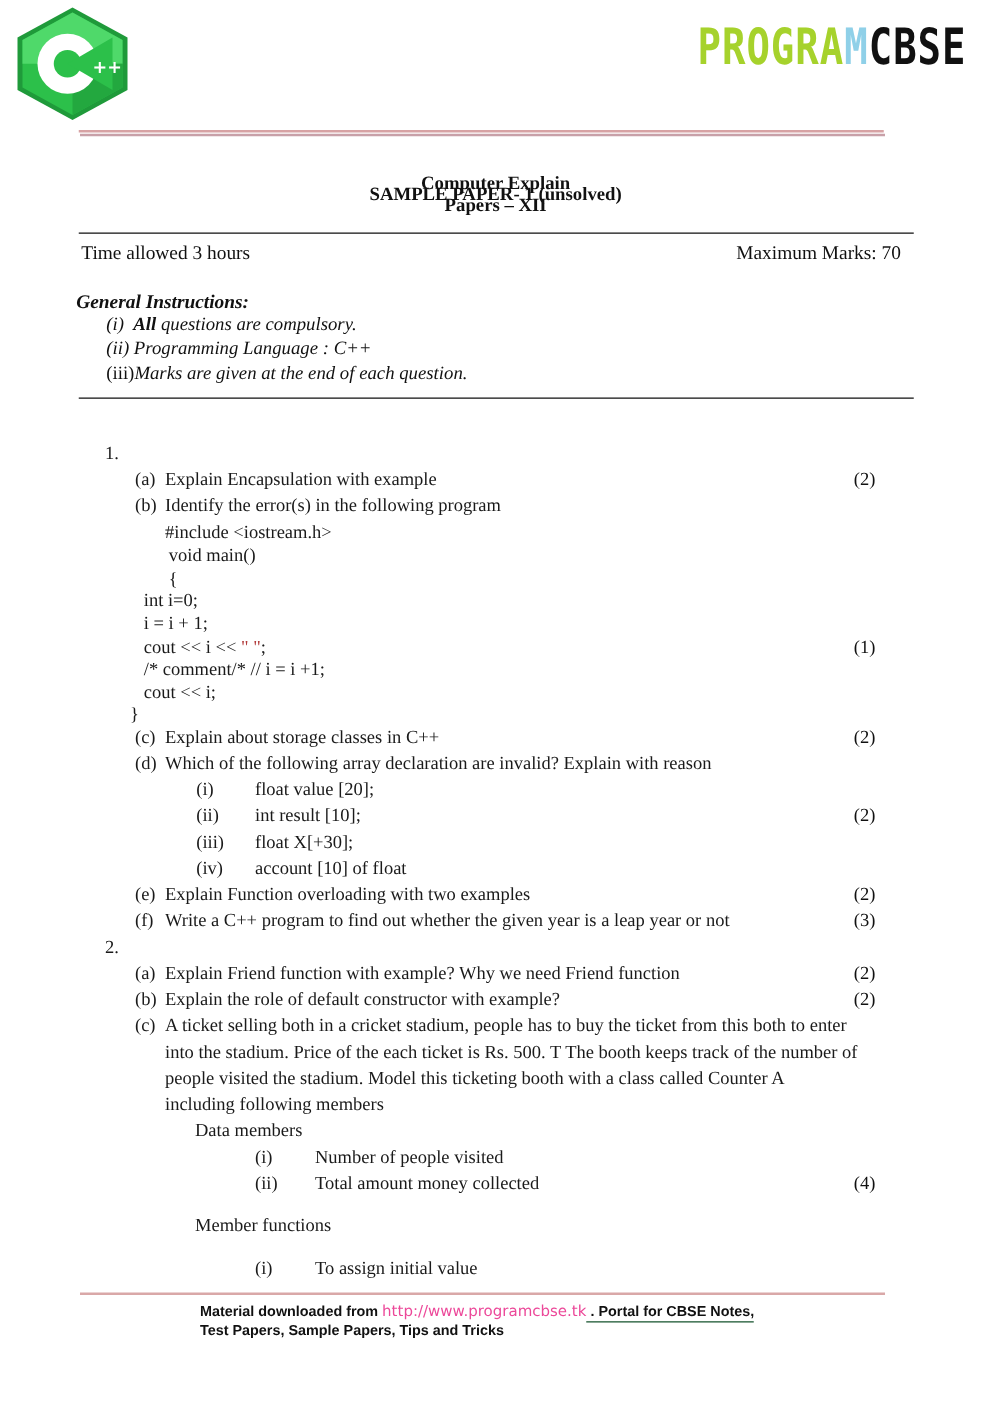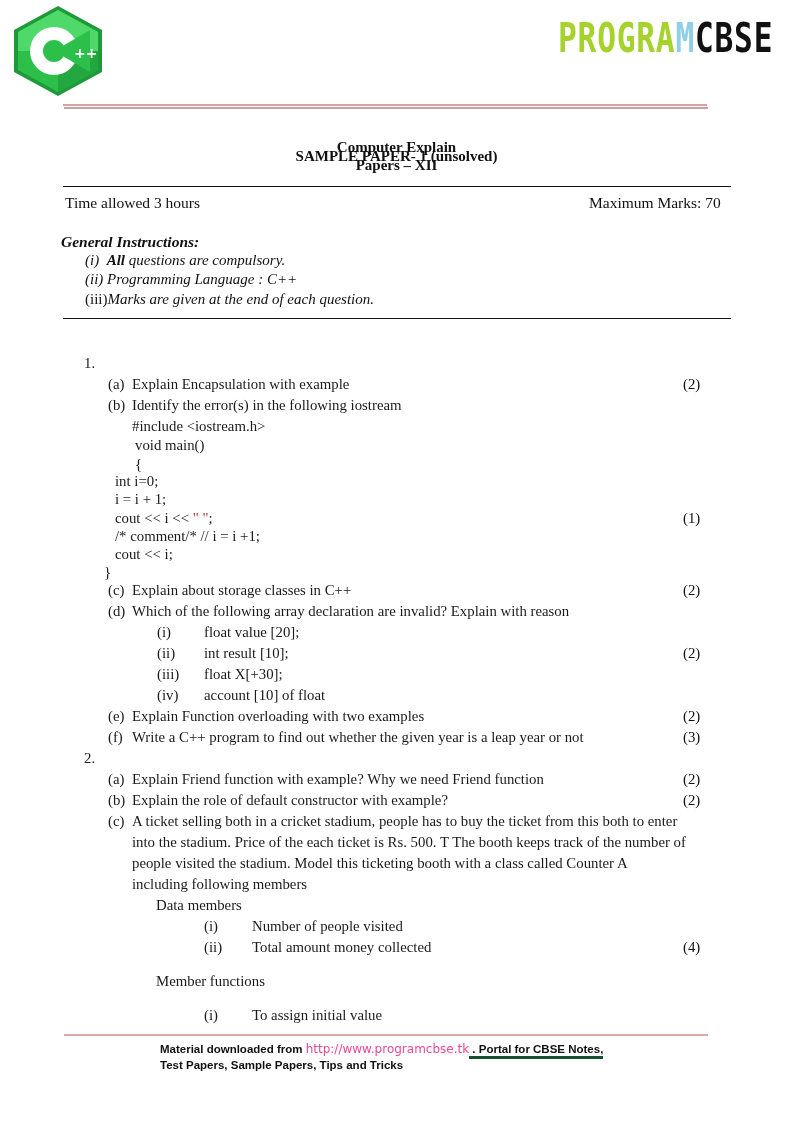--- a/index.html
+++ b/index.html
@@ -16,21 +16,21 @@
   .hr-black { left: 63px; width: 668px; height: 1px; background: #111; }
   .plain { font-size: 15.5px; }
   .it { font-style: italic; font-size: 15px; }
   .gi { font-weight: bold; font-style: italic; font-size: 15.5px; }
   .q { font-size: 14.8px; color: #1a1a1a; }
   .mark { font-size: 14.8px; left: 683px; }
   .red { color: #b23a3a; }
   .rule-bottom { left: 64px; top: 1034px; width: 644px; height: 2px; background: #d9a8a8; }
   .footer { font-family: "Liberation Sans", sans-serif; font-weight: bold; font-size: 11.5px; color: #111; }
   .footer .url { font-family: "DejaVu Sans", sans-serif; font-weight: normal; font-size: 12px; color: #ec4899; }
-  .footer .ul { border-bottom: 3px solid #14532d; padding-bottom: 1px; }
+  .footer .ul { border-bottom: 1px solid #14532d; padding-bottom: 1px; }
 </style>
 </head>
 <body>
 
 <svg class="abs logo-cpp" viewBox="0 0 96 94">
   <polygon points="48,2 92,26 92,68 48,92 4,68 4,26" fill="#1f9a3a"></polygon>
   <polygon points="48,6 88,28 88,66 48,88 8,66 8,28" fill="#2cc04a"></polygon>
   <polygon points="48,6 88,28 88,47 48,47 8,47 8,28" fill="#4fd96a"></polygon>
   <polygon points="48,47 88,47 88,66 48,88" fill="#23a83f"></polygon>
   <circle cx="44" cy="47" r="24" fill="#ffffff"></circle>
@@ -65,21 +65,21 @@
 </div>
 <div class="abs hr-black" style="top:318px;"></div>
 
 <div class="abs q" style="left:84px; top:355px;">1.</div>
 
 <div class="abs q" style="left:108px; top:376px;">(a)</div>
 <div class="abs q" style="left:132px; top:376px;">Explain  Encapsulation with example</div>
 <div class="abs mark" style="top:376px;">(2)</div>
 
 <div class="abs q" style="left:108px; top:397px;">(b)</div>
-<div class="abs q" style="left:132px; top:397px;">Identify the error(s) in the following iostream</div>
+<div class="abs q" style="left:132px; top:397px;">Identify the error(s) in the following program</div>
 <div class="abs q" style="left:132px; top:418px;">#include &lt;iostream.h&gt;</div>
 <div class="abs q" style="left:135px; top:437px;">void main()</div>
 <div class="abs q" style="left:135px; top:456px;">{</div>
 <div class="abs q" style="left:115px; top:473px;">int i=0;</div>
 <div class="abs q" style="left:115px; top:491px;">i = i + 1;</div>
 <div class="abs q" style="left:115px; top:510px;">cout &lt;&lt; i &lt;&lt; <span class="red">" "</span>;</div>
 <div class="abs mark" style="top:510px;">(1)</div>
 <div class="abs q" style="left:115px; top:528px;">/* comment/* // i = i +1;</div>
 <div class="abs q" style="left:115px; top:546px;">cout &lt;&lt; i;</div>
 <div class="abs q" style="left:104px; top:564px;">}</div>

